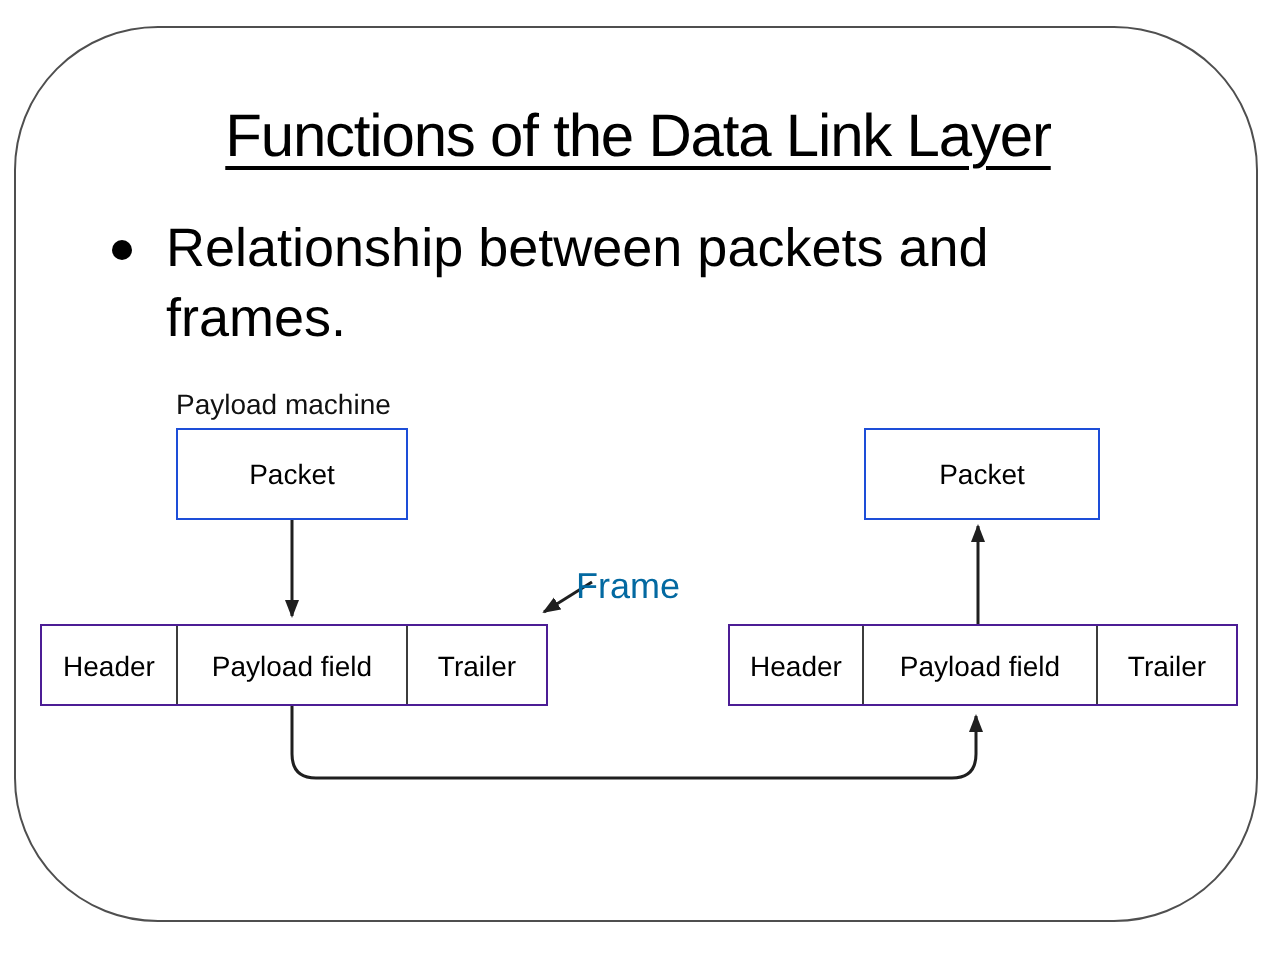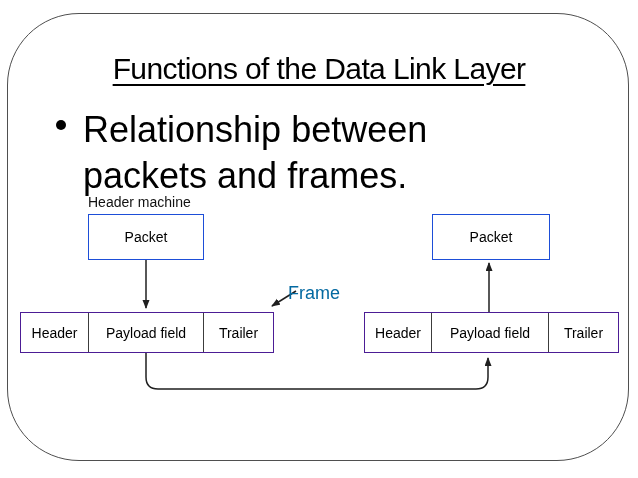--- a/index.html
+++ b/index.html
@@ -51,21 +51,21 @@
   .bullet-dot {
     flex: none;
     width: 10px;
     height: 10px;
     margin-top: 13px;
     border-radius: 50%;
     background: #000;
   }
   .bullet-text {
     margin-left: 17px;
-    font-size: 36px;
+    font-size: 27px;
     line-height: 1.28;
     color: #000;
   }
   .diagram {
     position: absolute;
     left: 0;
     top: 0;
     width: 638px;
     height: 478px;
   }
@@ -148,21 +148,21 @@
       <marker id="ah" markerWidth="9" markerHeight="8" refX="8" refY="3.5" orient="auto" markerUnits="userSpaceOnUse">
         <path d="M0,0 L9,3.5 L0,7 Z" fill="#1f1f1f"></path>
       </marker>
     </defs>
     <line x1="146" y1="260" x2="146" y2="308" stroke="#1f1f1f" stroke-width="1.5" marker-end="url(#ah)"></line>
     <line x1="489" y1="312" x2="489" y2="263" stroke="#1f1f1f" stroke-width="1.5" marker-end="url(#ah)"></line>
     <line x1="296" y1="291" x2="272" y2="306" stroke="#1f1f1f" stroke-width="1.5" marker-end="url(#ah)"></line>
     <path d="M146,353 L146,377 Q146,389 158,389 L476,389 Q488,389 488,377 L488,358" fill="none" stroke="#1f1f1f" stroke-width="1.5" marker-end="url(#ah)"></path>
   </svg>
 
-  <div class="machine-label sending">Header machine</div>
+  <div class="machine-label sending">Payload machine</div>
 
   <div class="packet-box left">Packet</div>
   <div class="packet-box right">Packet</div>
 
   <div class="frame-row left">
     <div class="frame-cell cell-header divider">Header</div>
     <div class="frame-cell cell-payload divider">Payload field</div>
     <div class="frame-cell cell-trailer">Trailer</div>
   </div>
 

